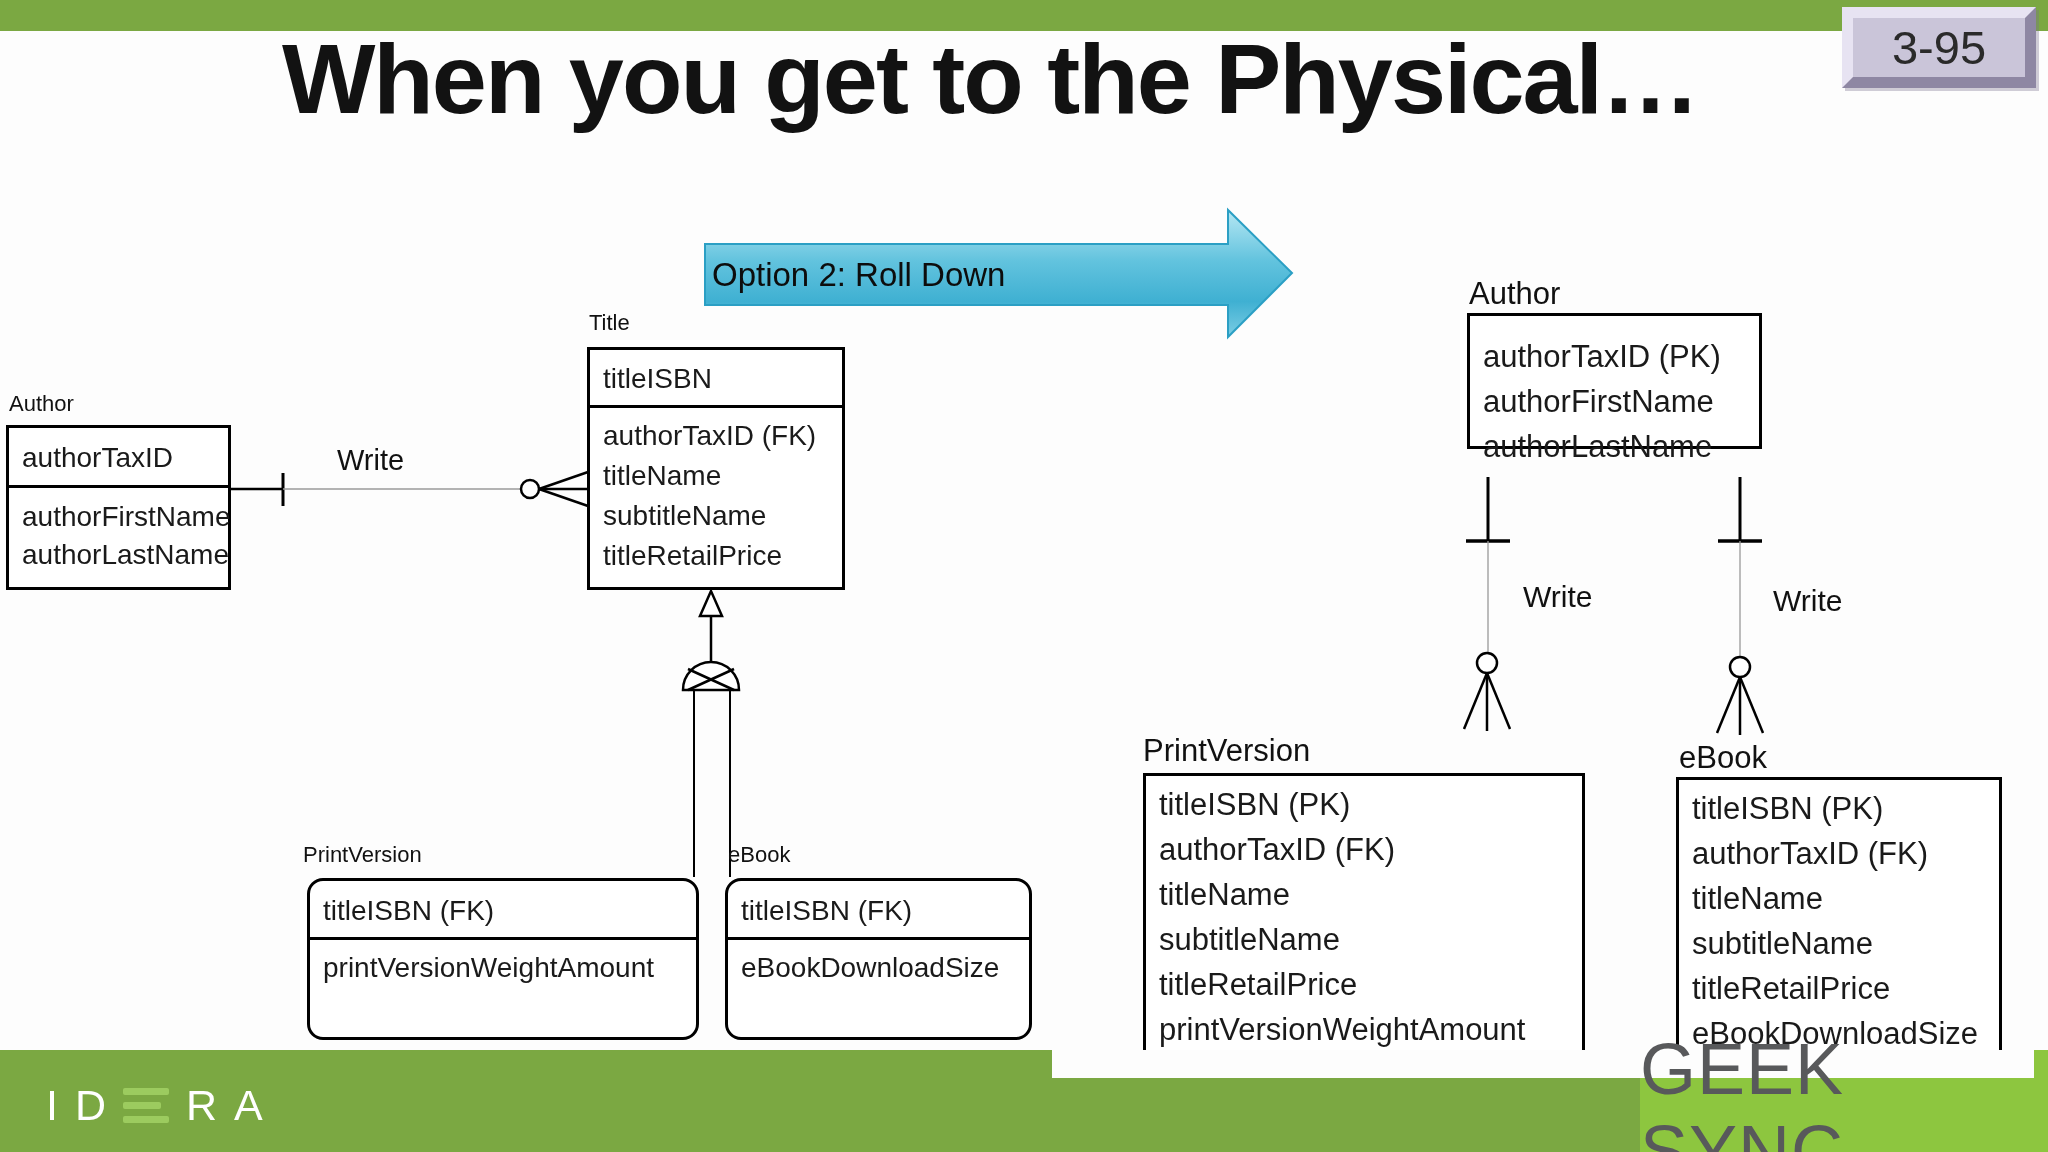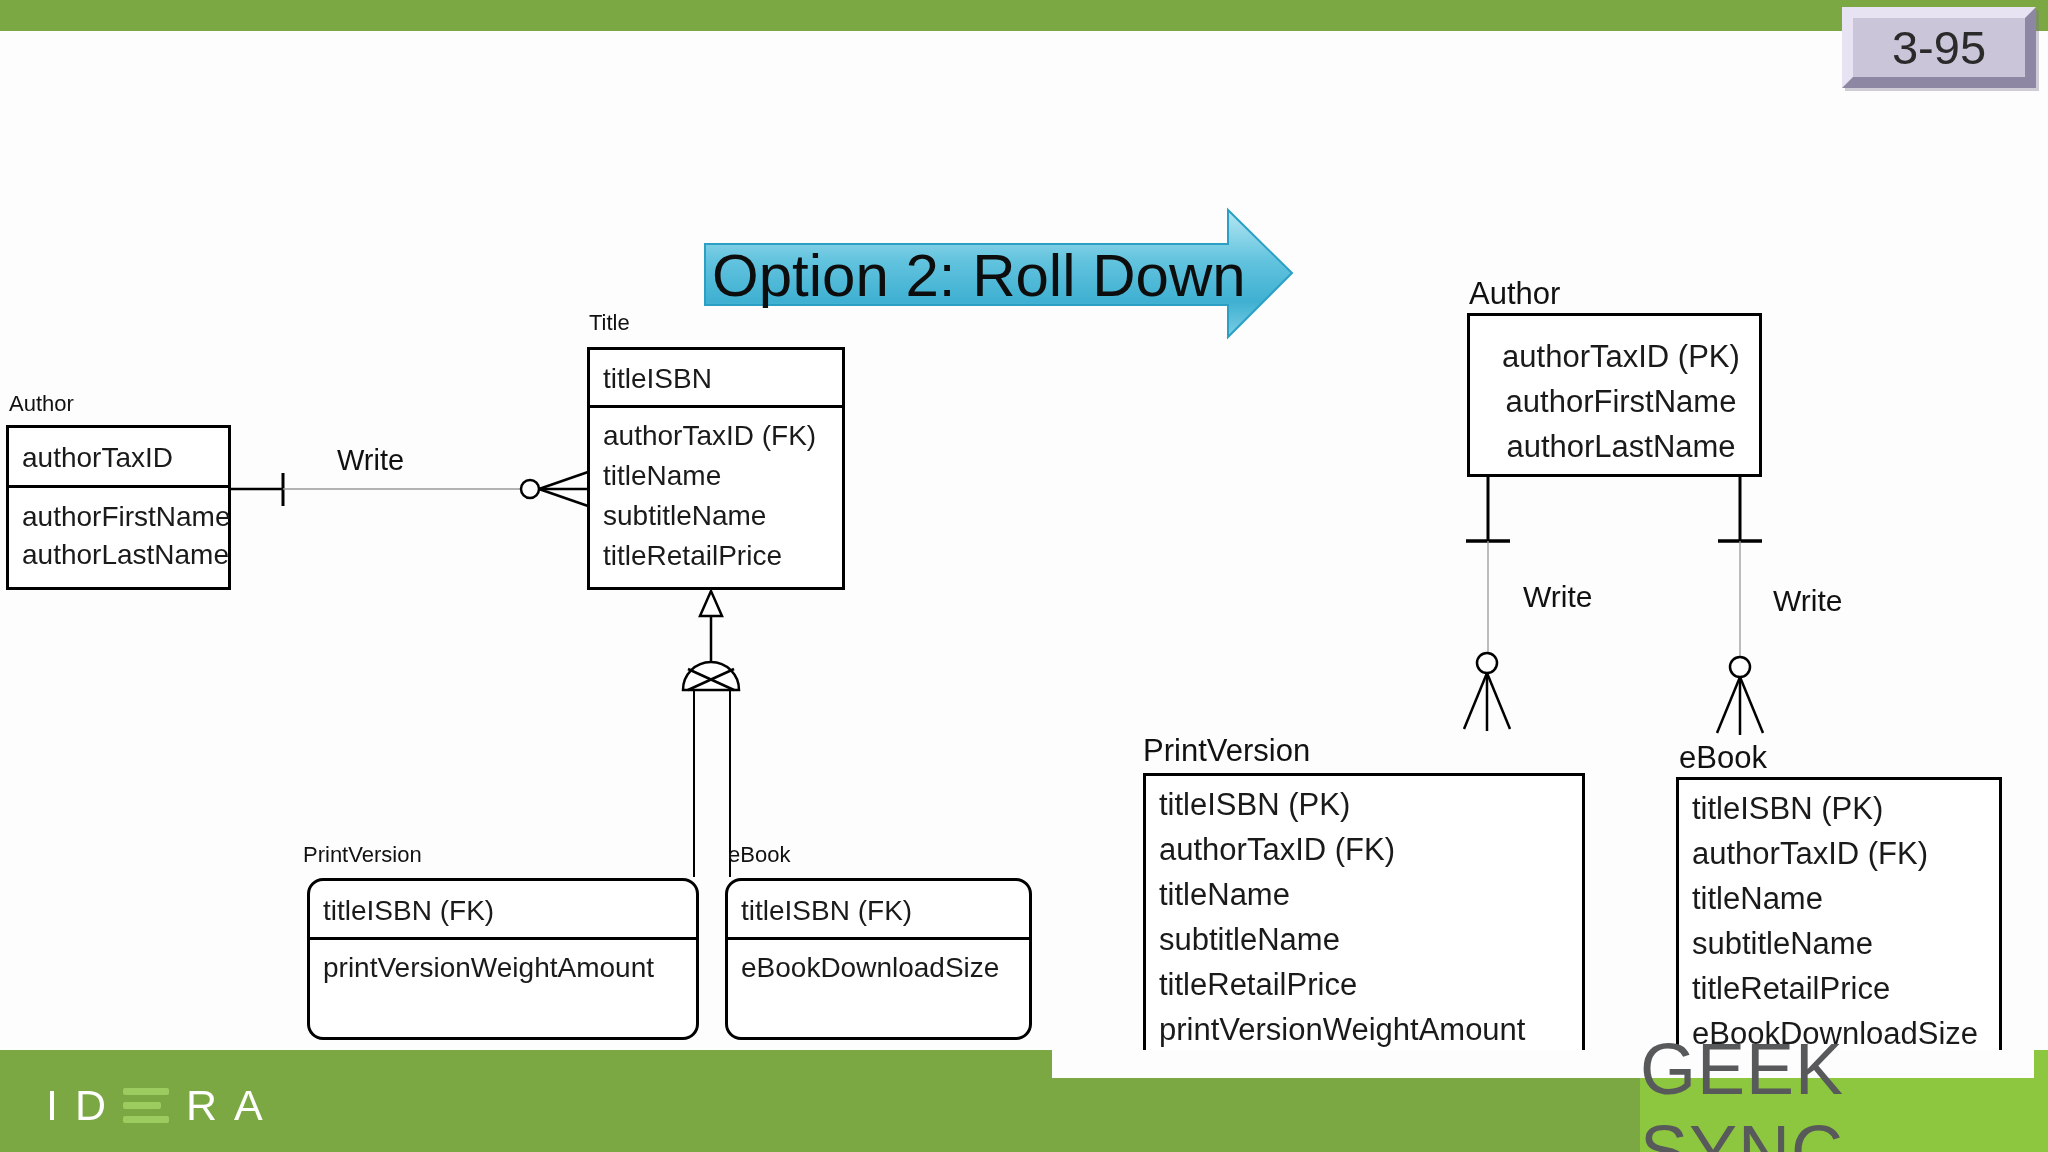--- a/index.html
+++ b/index.html
@@ -16,21 +16,21 @@
              font-size:72px;letter-spacing:1px;color:#58595b;}
   
   .badge{left:1842px;top:7px;width:194px;height:81px;box-sizing:border-box;
          border:11px solid;border-color:#e7e3f2 #8e87a3 #8e87a3 #e7e3f2;background:#cac5d9;
          display:flex;align-items:center;justify-content:center;font-size:47px;color:#2a2a2a;
          box-shadow:3px 3px 0 rgba(120,112,140,.35);}
   .title{left:150px;top:22px;width:1680px;text-align:center;font-size:99px;font-weight:600;
          letter-spacing:-2px;color:#121212;white-space:nowrap;}
   
   .banner-text{left:712px;top:245px;width:520px;height:60px;display:flex;align-items:center;
-               font-size:60px;color:#0d0d0d;white-space:nowrap;}
+               font-size:33px;color:#0d0d0d;white-space:nowrap;}
   
   .entity{box-sizing:border-box;background:#fff;border:3px solid #000;}
   .entity.rounded{border-radius:16px;}
   .ent-label{font-size:22px;color:#111;white-space:nowrap;}
   .sec{box-sizing:border-box;}
   .sec.keys{border-bottom:3px solid #000;}
   .row{padding-left:13px;white-space:nowrap;}
   .ldiag .row{font-size:28px;}
   .rdiag .row{font-size:31px;}
   .rel-label{font-size:29px;color:#111;white-space:nowrap;}
@@ -49,20 +49,21 @@
 <body>
 
 <div class="slide">
 
   <div class="abs top-bar"></div>
 
   <div class="abs badge">
     <span>3-95</span>
   </div>
 
+  <div class="abs title">When you get to the Physical…</div>
 
   <svg class="abs" style="left:0;top:0;" width="2048" height="1152" viewBox="0 0 2048 1152">
     <defs>
       <linearGradient id="cyanGrad" x1="0" y1="0" x2="0" y2="1">
         <stop offset="0" stop-color="#b6e7f3"></stop>
         <stop offset="0.40" stop-color="#62c3de"></stop>
         <stop offset="0.72" stop-color="#3fb0d2"></stop>
         <stop offset="1" stop-color="#7ccde4"></stop>
       </linearGradient>
     </defs>
@@ -159,21 +160,21 @@
       </div>
       <div class="sec" style="padding-top:8px;">
         <div class="row" style="line-height:40px;">eBookDownloadSize</div>
       </div>
     </div>
   </div>
 
   <div class="rdiag">
 
     <div class="abs ent-label" style="left:1469px;top:276px;font-size:31px;">Author</div>
-    <div class="abs entity" style="left:1467px;top:313px;width:295px;height:164px;text-align:center;">
+    <div class="abs entity" style="left:1467px;top:313px;width:295px;height:136px;">
       <div class="sec" style="padding-top:18px;">
         <div class="row" style="line-height:45px;">authorTaxID (PK)</div>
         <div class="row" style="line-height:45px;">authorFirstName</div>
         <div class="row" style="line-height:45px;">authorLastName</div>
       </div>
     </div>
 
     <div class="abs rel-label" style="left:1523px;top:580px;font-size:30px;">Write</div>
     <div class="abs rel-label" style="left:1773px;top:584px;font-size:30px;">Write</div>
 

